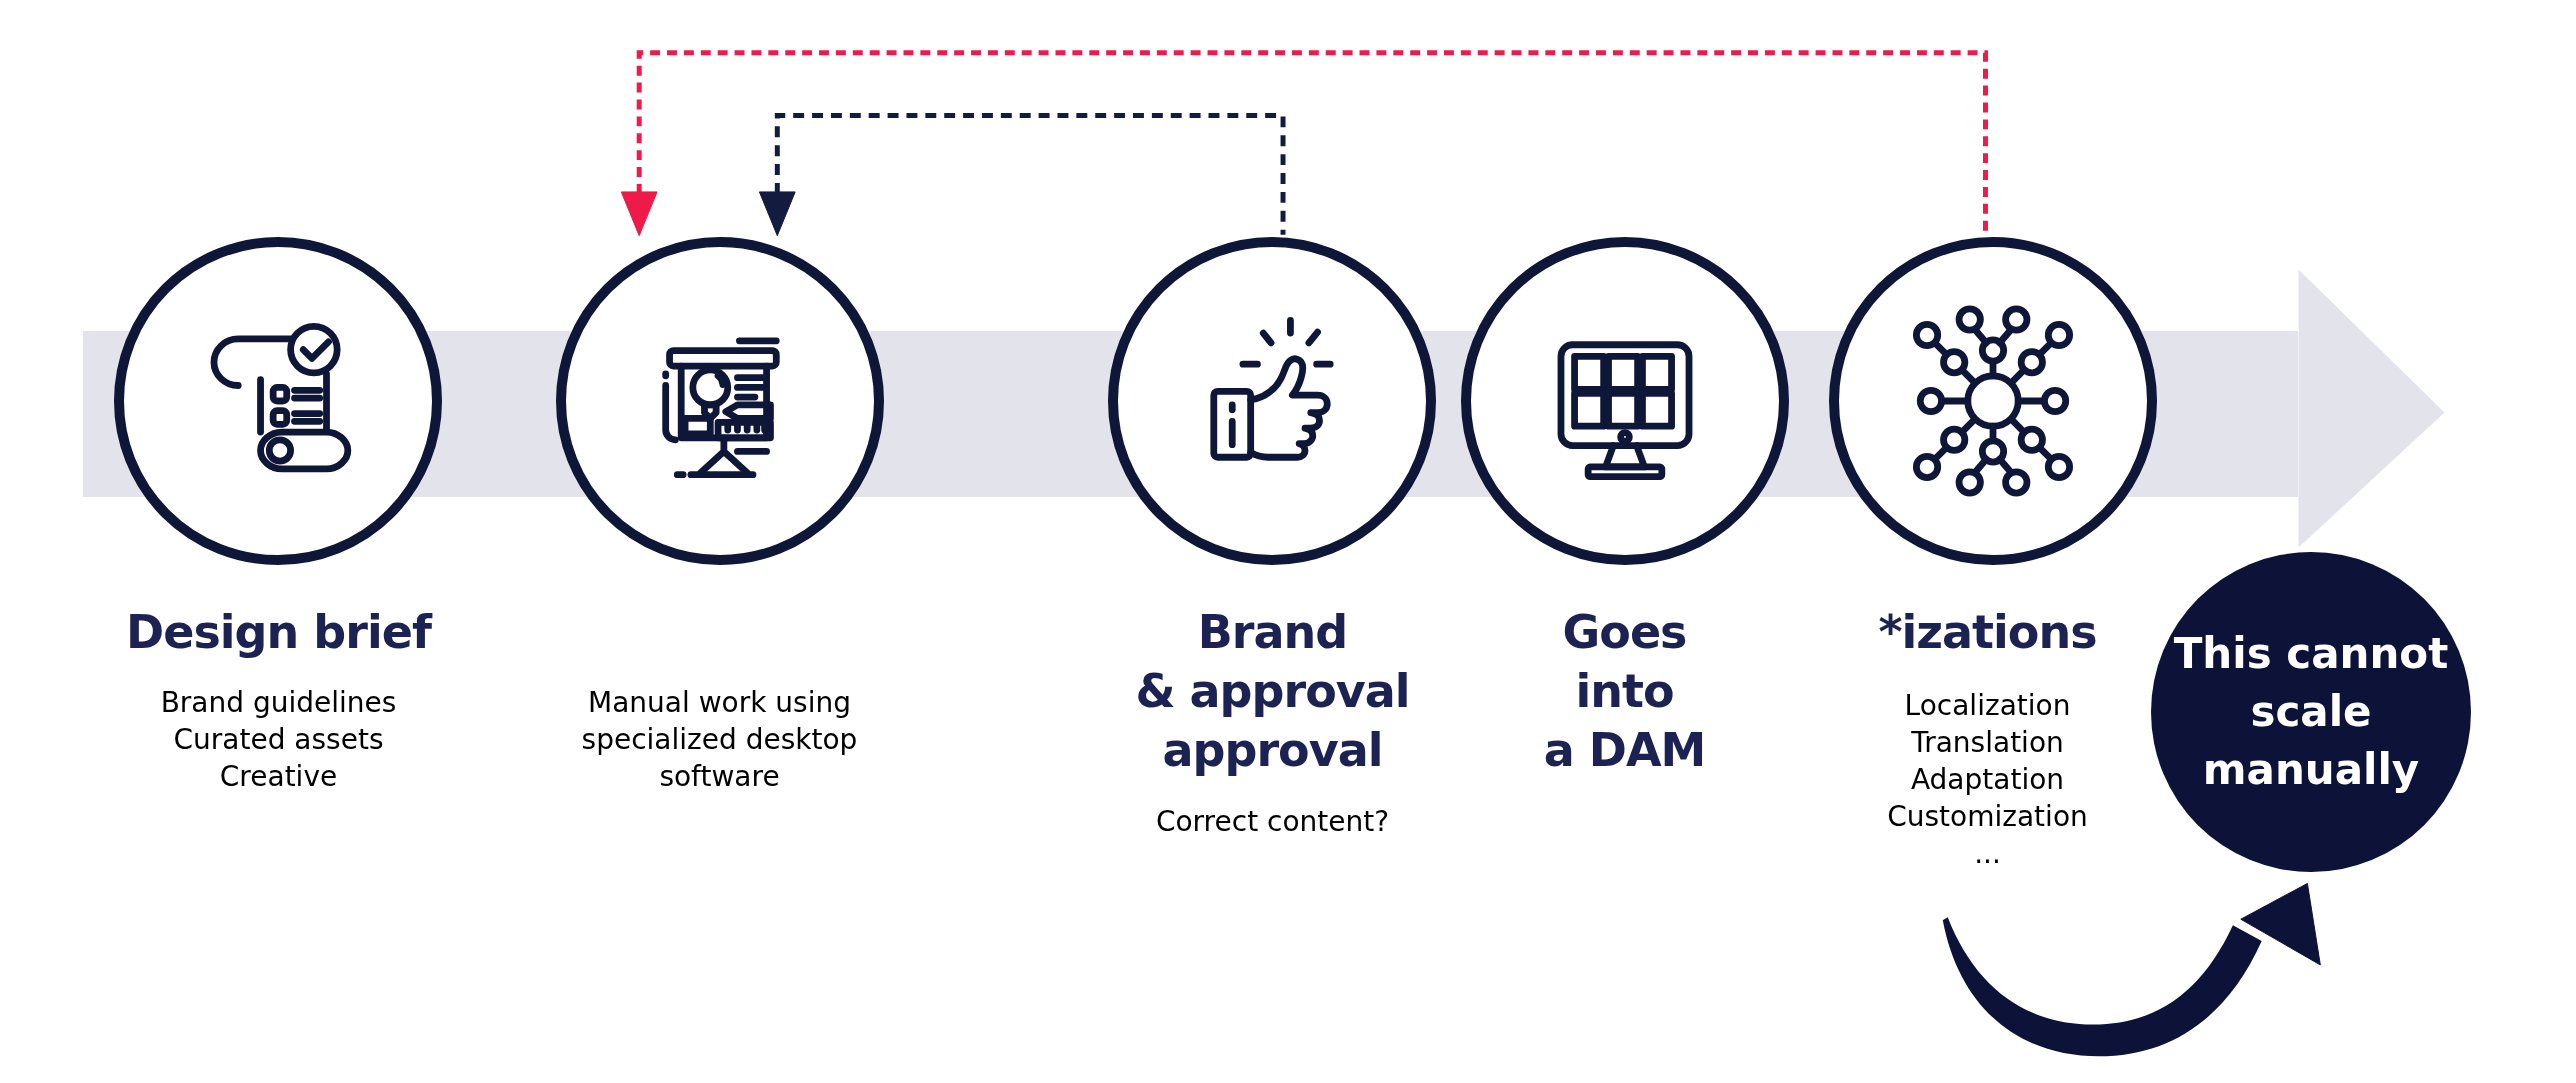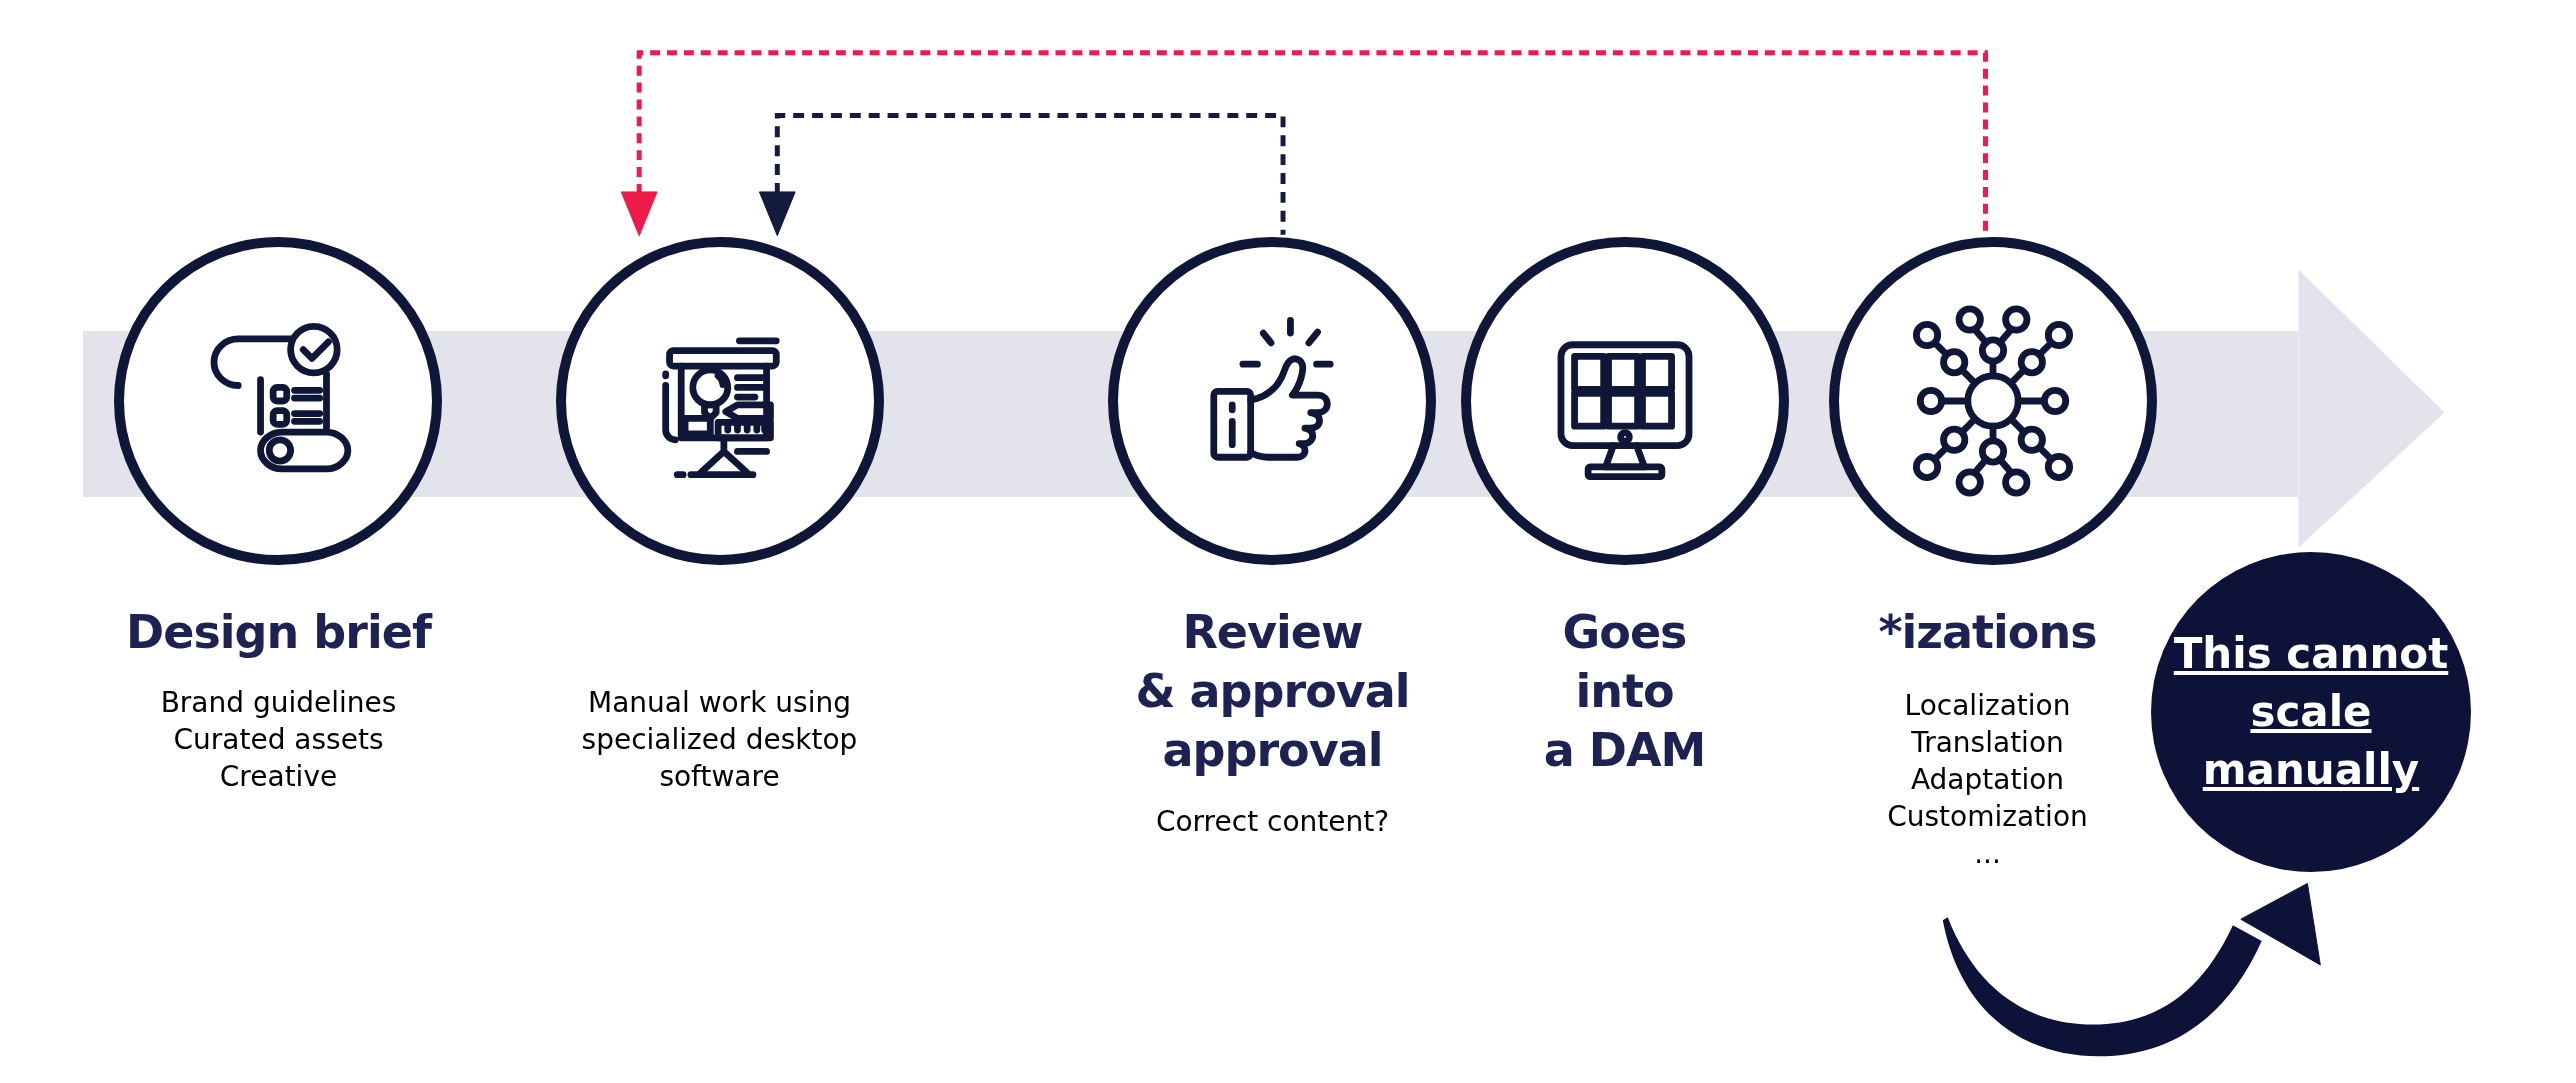--- a/index.html
+++ b/index.html
@@ -25,21 +25,21 @@
   .subtitle{
     position:absolute;width:477px;text-align:center;z-index:3;
     font-weight:400;font-size:28px;line-height:37px;color:#000000;
   }
   .title span,.subtitle span{display:block;}
   .callout{
     position:absolute;left:2151px;top:529px;width:320px;height:320px;border-radius:50%;
     background:#0d1338;z-index:2;display:flex;align-items:center;justify-content:center;
   }
   .callout-text{
-    text-align:center;color:#ffffff;font-weight:700;font-size:42px;line-height:58px;text-decoration:underline;
+    text-align:center;color:#ffffff;font-weight:700;font-size:42px;line-height:58px;
   }
   .icon{stroke:#0f1738;fill:none;stroke-width:7;stroke-linecap:round;stroke-linejoin:round;}
 </style>
 </head>
 <body>
 
 <div id="canvas">
 
   <div class="band"></div>
 
@@ -110,21 +110,21 @@
 
   <div class="circle" style="left:1108px">
     <svg class="icon" width="194" height="194" viewBox="0 0 200 200">
       <rect x="40" y="90" width="38" height="68" rx="4"></rect>
       <path d="M59 104v5M59 121v24"></path>
       <path d="M78 99c17-3 29-13 35-31 3-9 8-13 13-11 6 2 7 9 4 19-2 7-5 13-9 18h26c6 0 10 4 10 9s-4 9-10 9h-7c6 1 9 4 9 8 0 5-4 8-10 8h-5c5 1 8 4 8 8s-4 8-9 8h-5c4 1 6 4 6 7 0 4-3 7-8 7h-30c-7 0-13-2-18-5"></path>
       <path d="M99 40L91 30M119 30V17M138 40l9-11M146 62h14M85 62H70"></path>
     </svg>
   </div>
   <div class="title" style="left:1034px">
-    <span>Review</span>
+    <span>Brand</span>
     <span>&amp; approval</span>
     <span>approval</span>
   </div>
   <div class="subtitle" style="left:1034px;top:780px">
     <span>Correct content?</span>
   </div>
 
   <div class="circle" style="left:1461px">
     <svg class="icon" width="194" height="194" viewBox="0 0 200 200">
       <rect x="34" y="42" width="132" height="104" rx="12"></rect>

